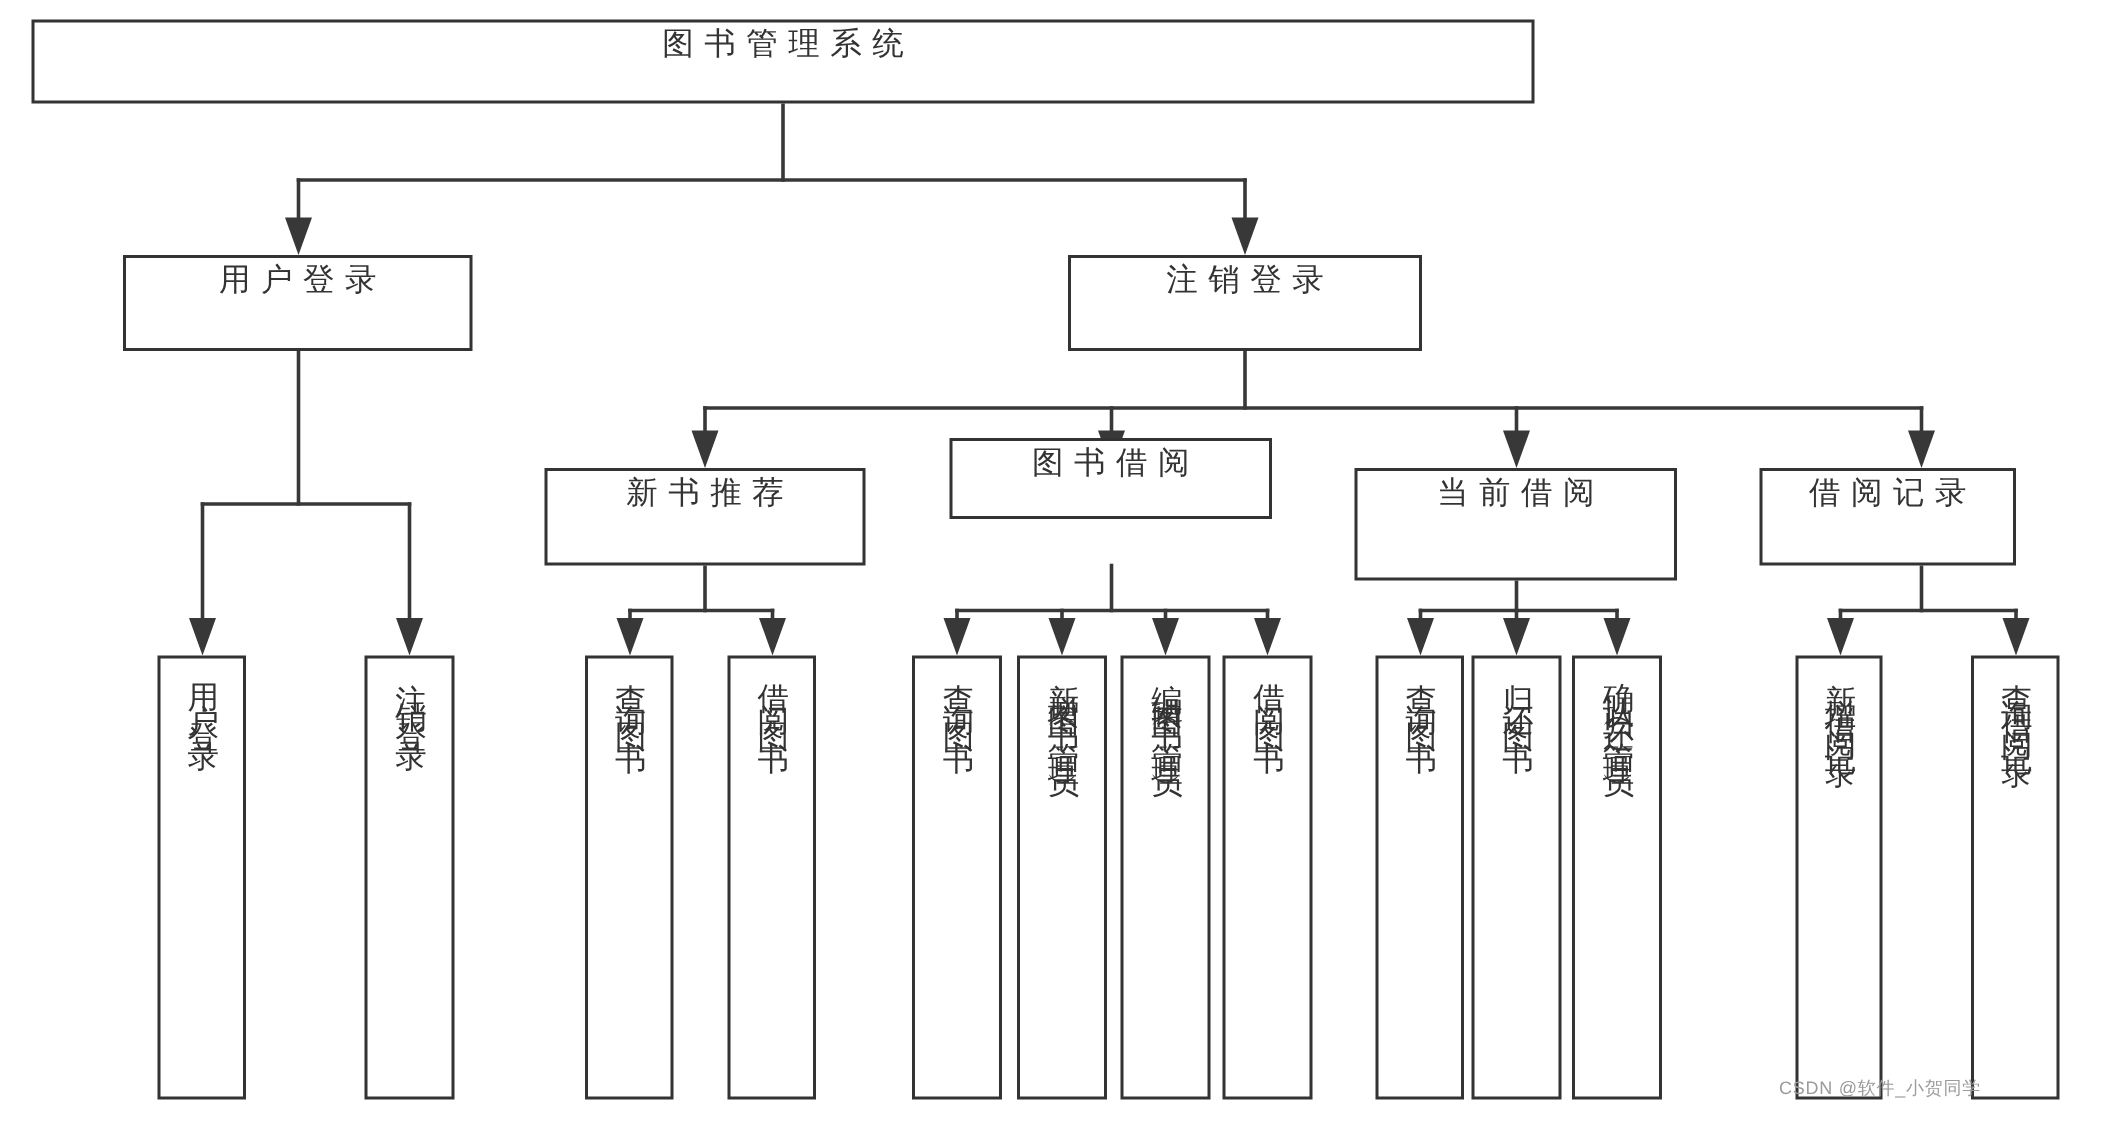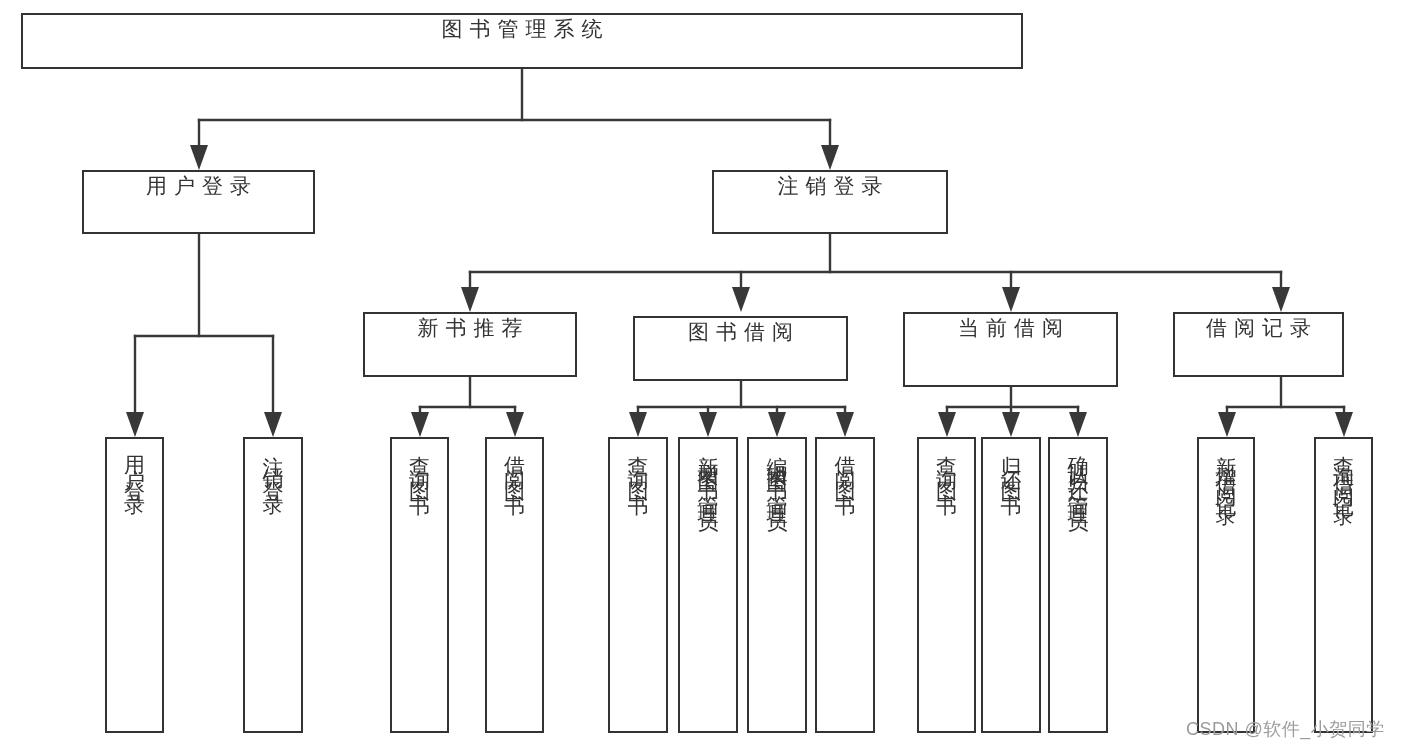--- a/index.html
+++ b/index.html
@@ -46,21 +46,21 @@
   }
   .box.v .lbl.sp4 { letter-spacing: 13px; }
   .box.v .lbl.sp6 { letter-spacing: 10px; }
   .box.v .lbl.sp9 { letter-spacing: 8px; }
   .wm {
     position: absolute;
     left: 1186px;
     top: 717px;
     z-index: 2;
     color: #9b9b9b;
-    font-size: 18px;
+    font-size: 12px;
     letter-spacing: 0.5px;
     white-space: nowrap;
   }
 </style>
 </head>
 <body>
 
 <div class="canvas">
 
   <svg class="wires" width="1405" height="747" id="wires">
@@ -125,21 +125,21 @@
   <div class="box" style="left:82px;top:170px;width:233px;height:64px">
     <span class="lbl">用户登录</span>
   </div>
   <div class="box" style="left:712px;top:170px;width:236px;height:64px">
     <span class="lbl">注销登录</span>
   </div>
 
   <div class="box" style="left:363px;top:312px;width:214px;height:65px">
     <span class="lbl">新书推荐</span>
   </div>
-  <div class="box" style="left:633px;top:316px;width:215px;height:65px">
+  <div class="box" style="left:633px;top:292px;width:215px;height:54px">
     <span class="lbl">图书借阅</span>
   </div>
   <div class="box" style="left:903px;top:312px;width:215px;height:75px">
     <span class="lbl">当前借阅</span>
   </div>
   <div class="box" style="left:1173px;top:312px;width:171px;height:65px">
     <span class="lbl">借阅记录</span>
   </div>
 
   <div class="box v" style="left:105px;top:437px;width:59px;height:296px">

